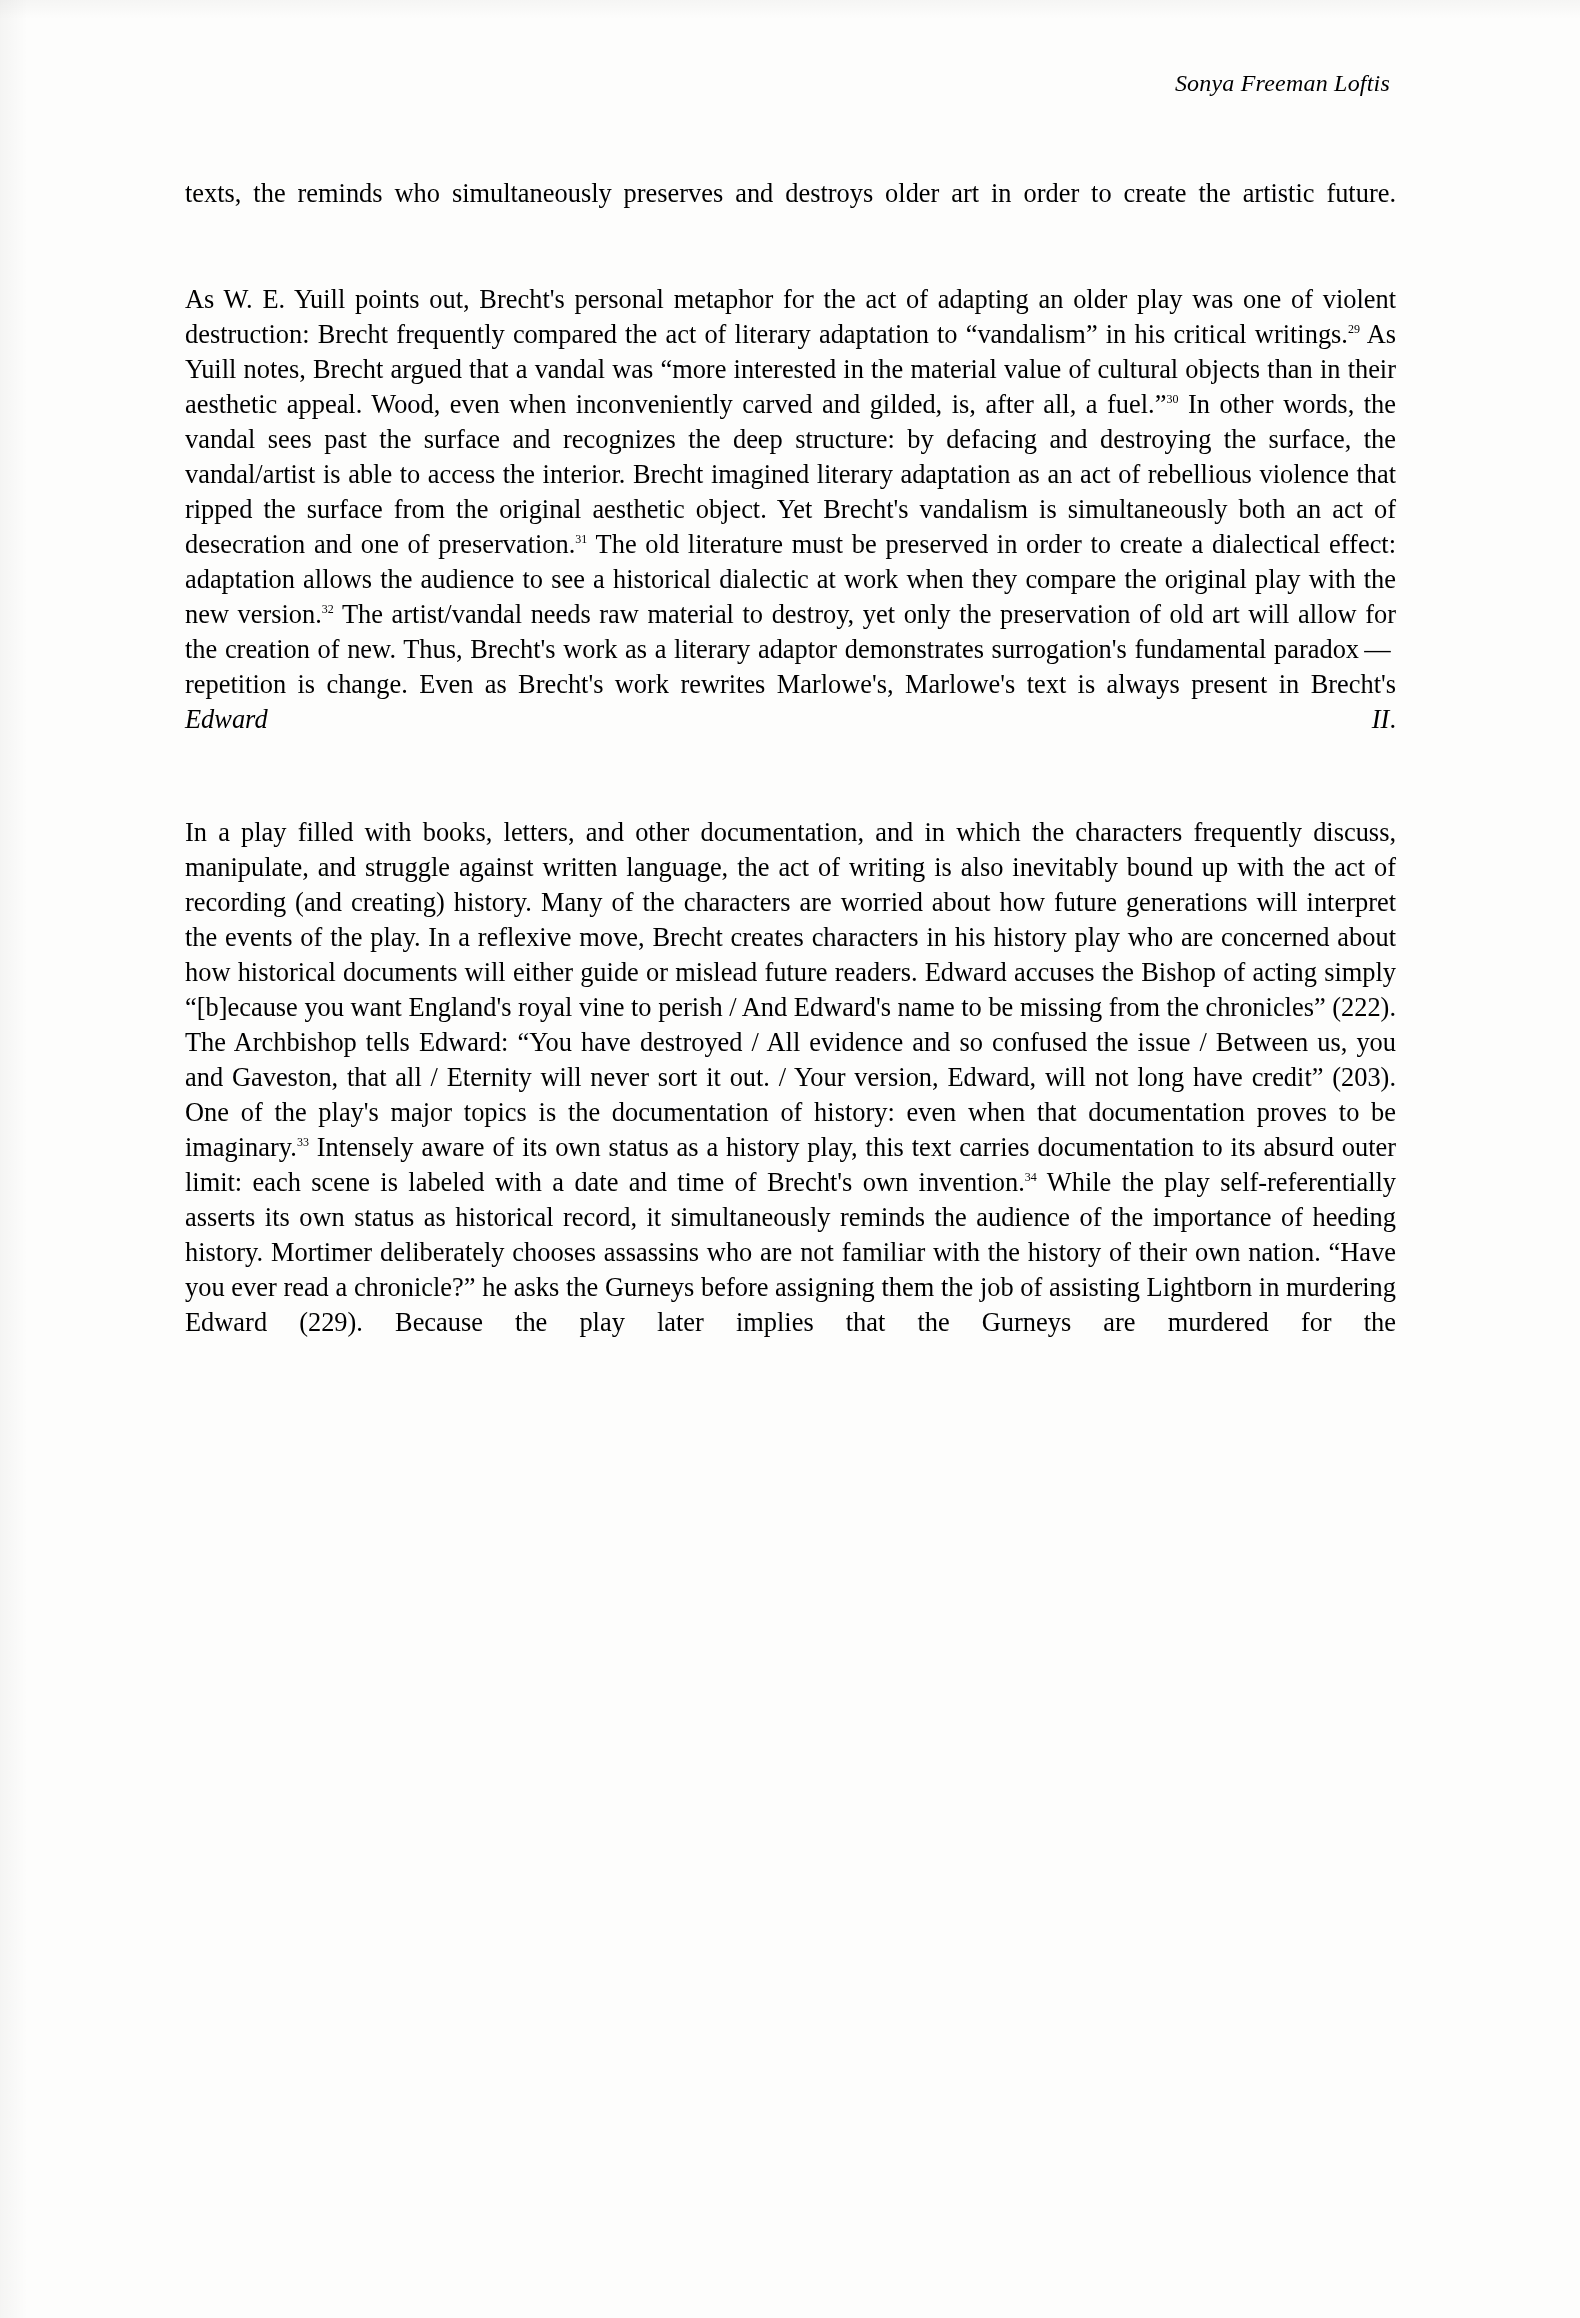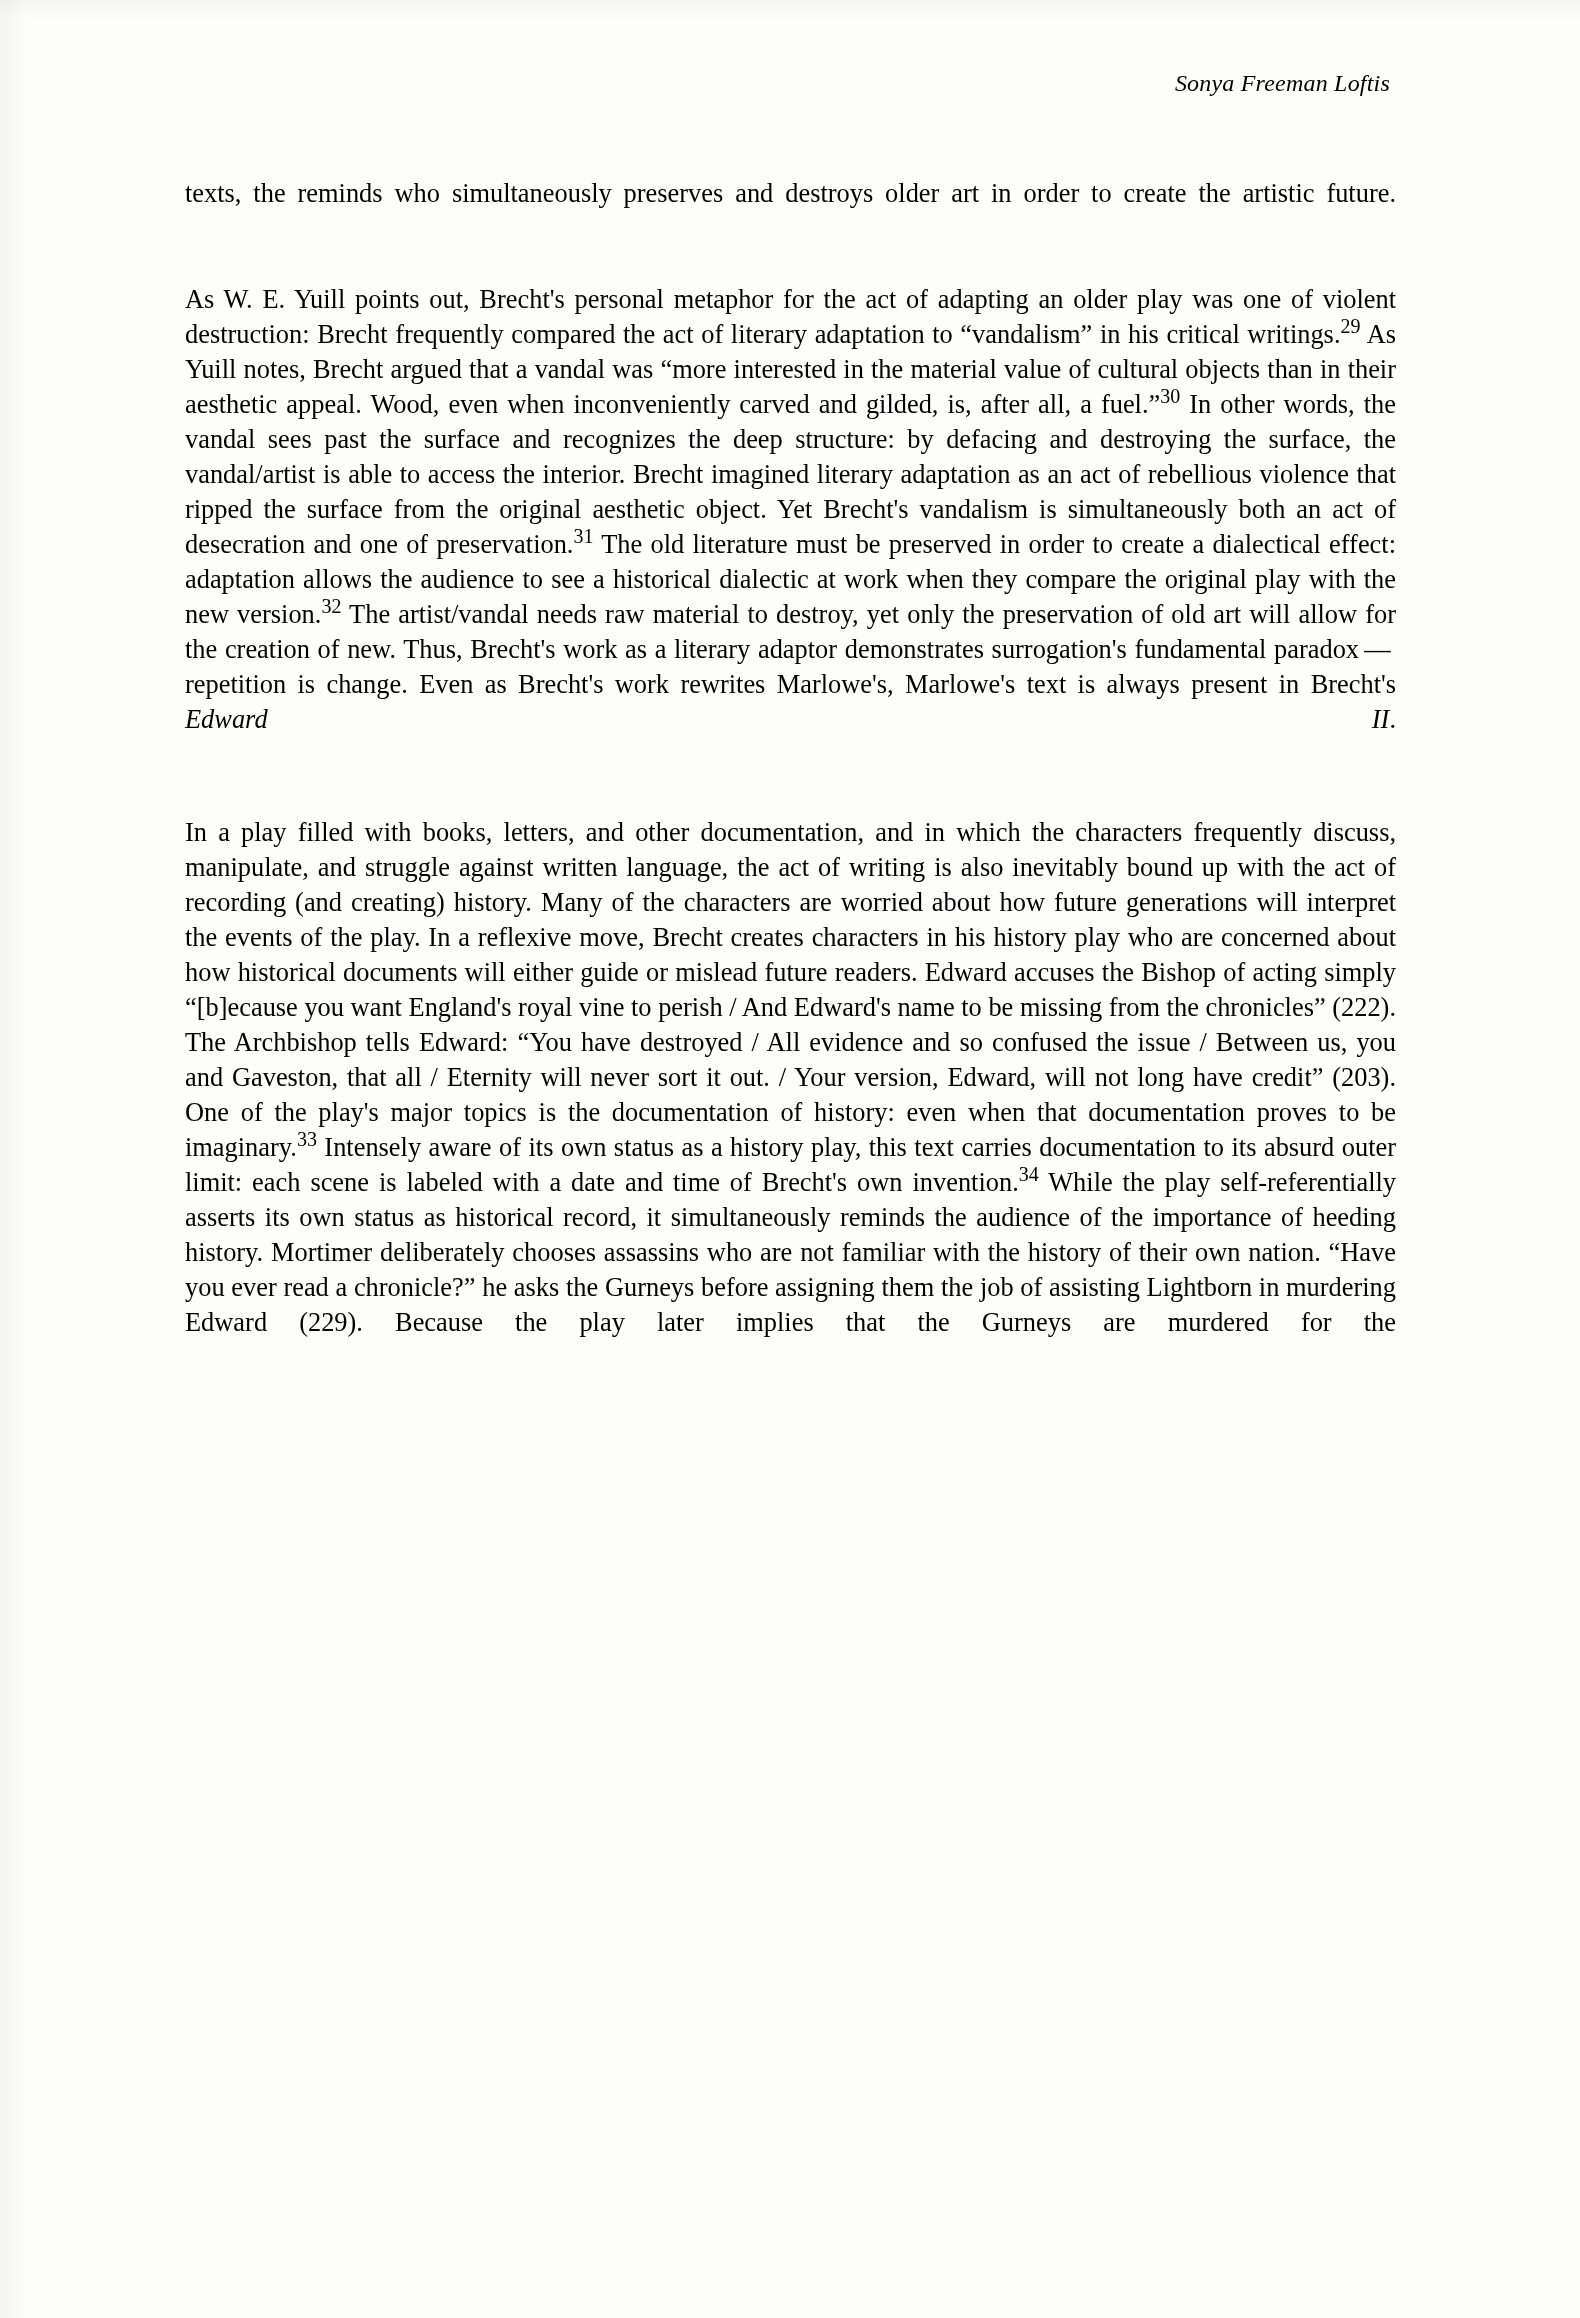--- a/index.html
+++ b/index.html
@@ -72,21 +72,21 @@
   p.para.gap-xl    { margin-top: 43px; }
 
   
   p.para::after {
     content: "";
     display: inline-block;
     width: 100%;
   }
 
   .sup {
-    font-size: 20px;
+    font-size: 12px;
     vertical-align: super;
     line-height: 0;
   }
 
   em, .ital { font-style: italic; }
 
   
   .edge-shade-left {
     position: absolute;
     left: 0; top: 0;

